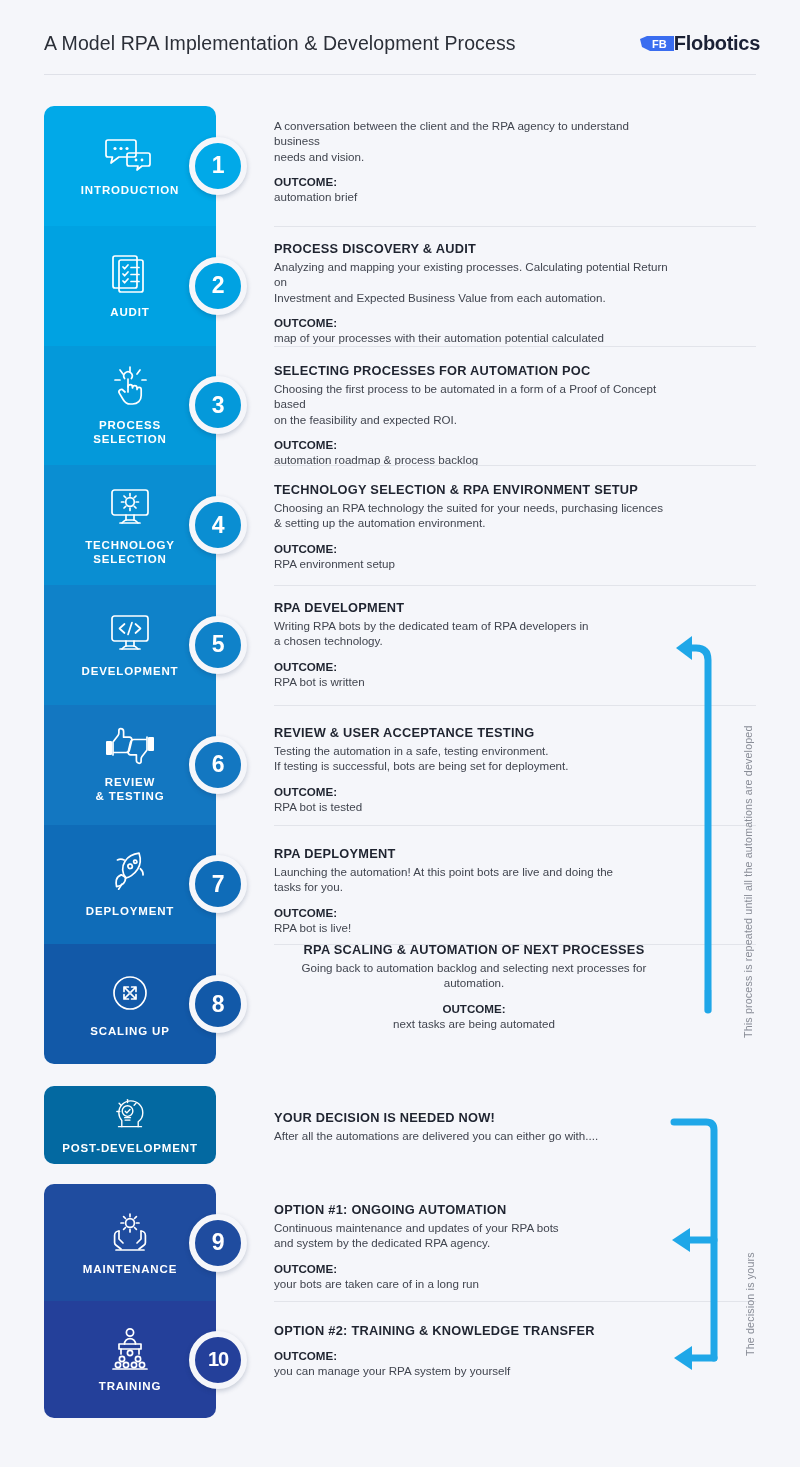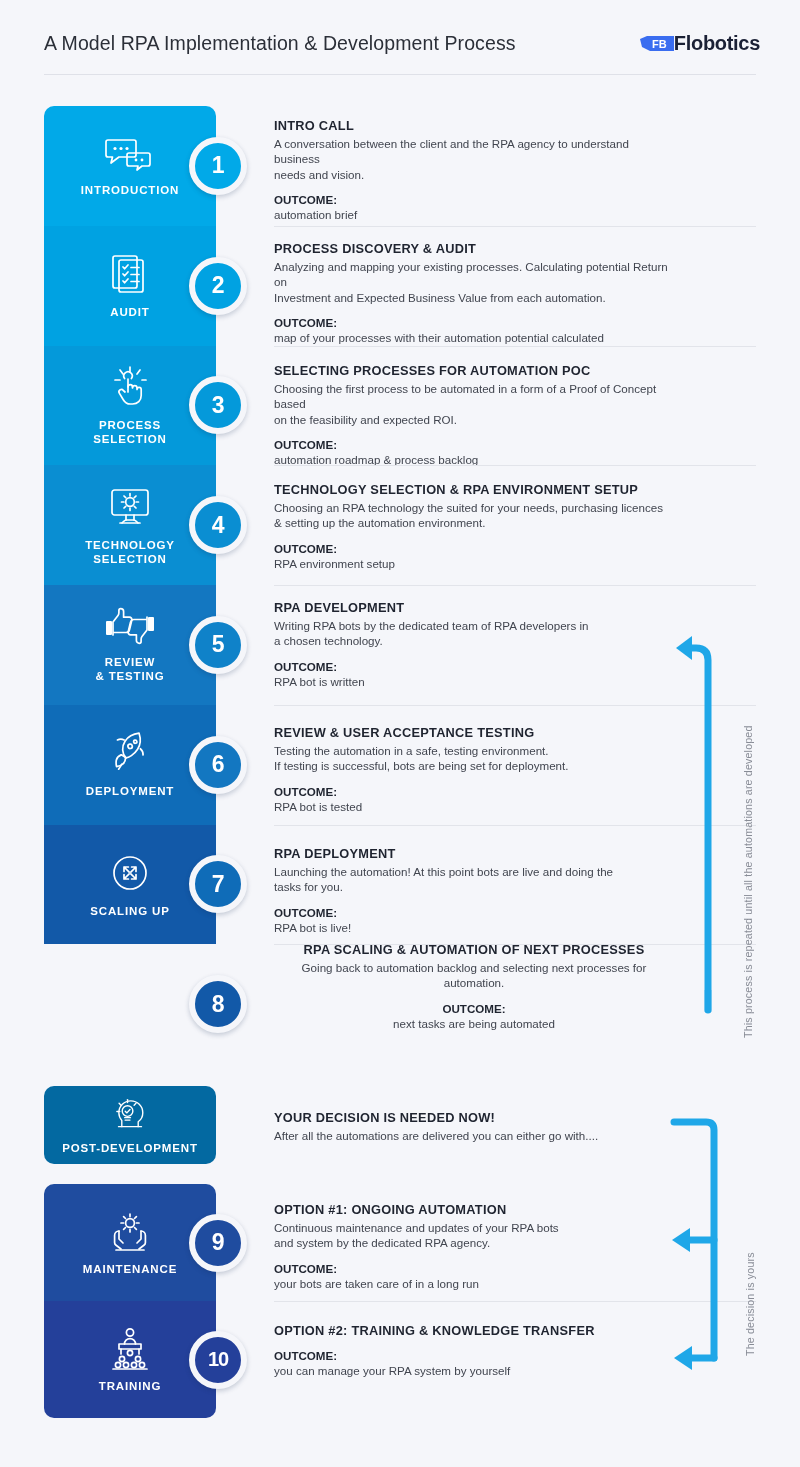--- a/index.html
+++ b/index.html
@@ -224,20 +224,33 @@
         <span class="rail-icon"><svg width="46" height="44" viewBox="0 0 46 44">
     <rect fill="none" stroke="#fff" stroke-width="1.7" stroke-linecap="round" stroke-linejoin="round" x="5" y="5" width="36" height="25" rx="2.5"></rect>
     <path fill="none" stroke="#fff" stroke-width="1.7" stroke-linecap="round" stroke-linejoin="round" d="M19 30v5"></path>
             <path fill="none" stroke="#fff" stroke-width="1.7" stroke-linecap="round" stroke-linejoin="round" d="M27 30v5"></path>
             <path fill="none" stroke="#fff" stroke-width="1.7" stroke-linecap="round" stroke-linejoin="round" d="M13 38h20"></path>
     <path fill="none" stroke="#fff" stroke-width="1.7" stroke-linecap="round" stroke-linejoin="round" d="M15 38c2-2 3-3 4-3h8c1 0 2 1 4 3"></path>
     <circle fill="none" stroke="#fff" stroke-width="1.7" stroke-linecap="round" stroke-linejoin="round" cx="23" cy="17" r="4.3"></circle>
     <path fill="none" stroke="#fff" stroke-width="1.7" stroke-linecap="round" stroke-linejoin="round" d="M23 8.5v2.4M23 23.1v2.4M31.5 17h-2.4M16.9 17h-2.4M29 11l-1.7 1.7M18.7 21.3L17 23M29 23l-1.7-1.7M18.7 12.7L17 11"></path>
   </svg></span>
         <span class="rail-label">TECHNOLOGY<br>SELECTION</span>
+      </div>
+      <div class="rail-cell" style="height: 119.75px; background: rgb(15, 130, 201);">
+        <span class="rail-icon"><svg width="46" height="44" viewBox="0 0 46 44">
+    <rect fill="none" stroke="#fff" stroke-width="1.7" stroke-linecap="round" stroke-linejoin="round" x="5" y="5" width="36" height="25" rx="2.5"></rect>
+    <path fill="none" stroke="#fff" stroke-width="1.7" stroke-linecap="round" stroke-linejoin="round" d="M19 30v5"></path>
+            <path fill="none" stroke="#fff" stroke-width="1.7" stroke-linecap="round" stroke-linejoin="round" d="M27 30v5"></path>
+            <path fill="none" stroke="#fff" stroke-width="1.7" stroke-linecap="round" stroke-linejoin="round" d="M13 38h20"></path>
+    <path fill="none" stroke="#fff" stroke-width="1.7" stroke-linecap="round" stroke-linejoin="round" d="M15 38c2-2 3-3 4-3h8c1 0 2 1 4 3"></path>
+    <path fill="none" stroke="#fff" stroke-width="1.7" stroke-linecap="round" stroke-linejoin="round" d="M17.5 13L12.5 17.5 17.5 22"></path>
+    <path fill="none" stroke="#fff" stroke-width="1.7" stroke-linecap="round" stroke-linejoin="round" d="M28.5 13l5 4.5-5 4.5"></path>
+    <path fill="none" stroke="#fff" stroke-width="1.7" stroke-linecap="round" stroke-linejoin="round" d="M25 11.5l-4 12"></path>
+  </svg></span>
+        <span class="rail-label">DEVELOPMENT</span>
       </div>
       <div class="rail-cell" style="height: 119.75px; background: rgb(19, 119, 193);">
         <span class="rail-icon"><svg width="52" height="40" viewBox="0 0 52 40">
     <rect x="2" y="15" width="6" height="14" rx="1" fill="#fff"></rect>
     <path fill="none" stroke="#fff" stroke-width="1.7" stroke-linecap="round" stroke-linejoin="round" d="M9 29V16l5-6.5c.6-.8.9-2 .9-3V4.5c0-1 .8-1.8 1.8-1.8 1.6 0 2.9 1.3 2.9 2.9v5.6h5.8c1.6 0 2.8 1.5 2.4 3l-2.3 9.6c-.4 1.6-1.8 2.7-3.4 2.7H9z"></path>
     <rect x="44" y="11" width="6" height="14" rx="1" fill="#fff"></rect>
     <path fill="none" stroke="#fff" stroke-width="1.7" stroke-linecap="round" stroke-linejoin="round" d="M43 11v13l-5 6.5c-.6.8-.9 2-.9 3v2c0 1-.8 1.8-1.8 1.8a2.9 2.9 0 01-2.9-2.9v-5.6h-5.8c-1.6 0-2.8-1.5-2.4-3l2.3-9.6c.4-1.6 1.8-2.7 3.4-2.7H43z"></path>
   </svg></span>
         <span class="rail-label">REVIEW<br>&amp; TESTING</span>
       </div>
@@ -315,21 +328,20 @@
   </svg></span>
         <span class="rail-label">TRAINING</span>
       </div>
     </div>
 
   <div id="mount">
       <div class="badge" style="top: 136.875px; background: rgb(1, 169, 232);">
         <span>1</span>
       </div>
       <div class="row" style="top: 118px;">
-        <div class="row-title">INTRO CALL</div>
         <div class="row-desc">A conversation between the client and the RPA agency to understand business
 needs and vision.</div>
         <div class="row-outcome-label">OUTCOME:</div>
         <div class="row-outcome-value">automation brief</div>
       </div>
       <div class="badge" style="top: 256.625px; background: rgb(0, 162, 226);">
         <span>2</span>
       </div>
       <div class="row" style="top: 241px;">
         <div class="row-title">PROCESS DISCOVERY &amp; AUDIT</div>

